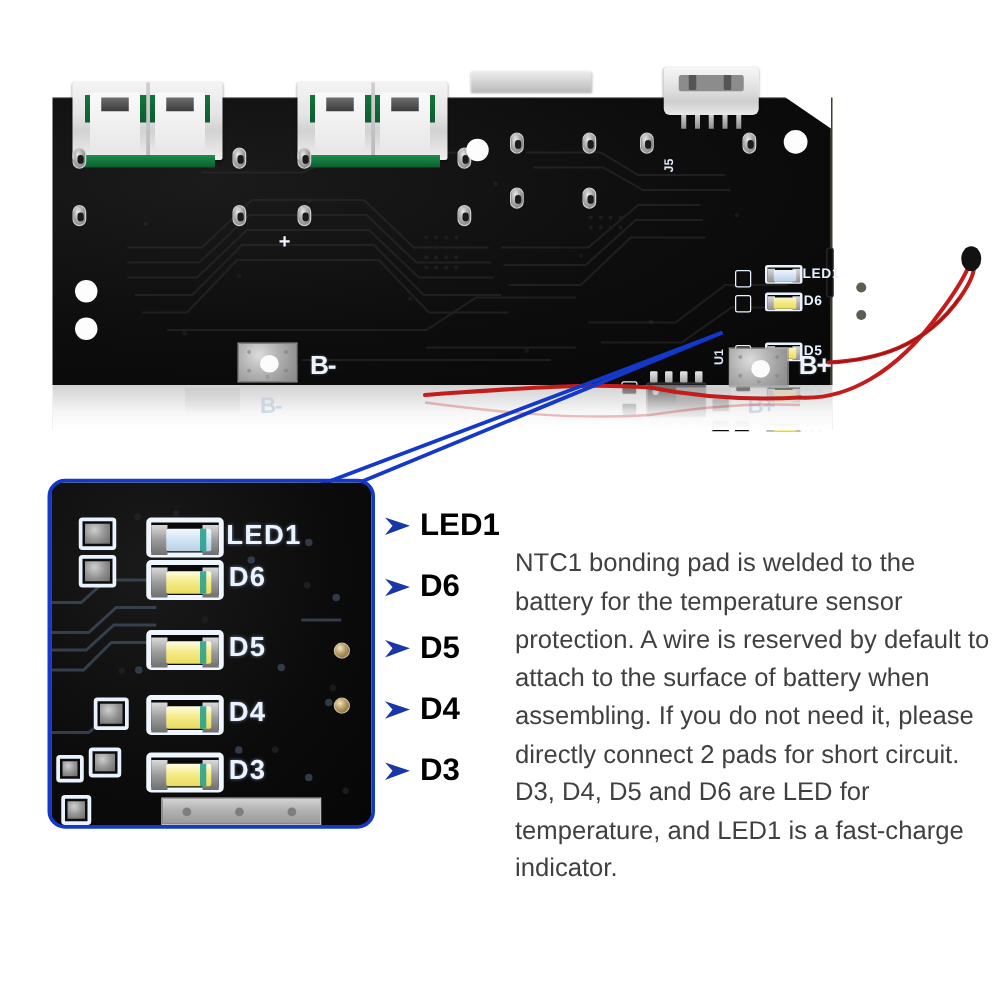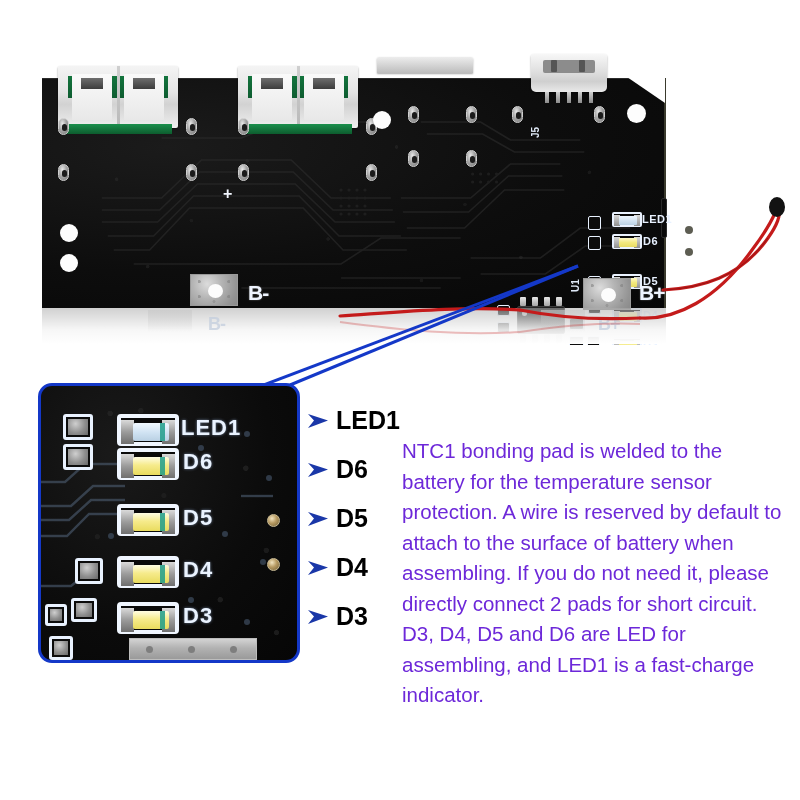--- a/index.html
+++ b/index.html
@@ -286,23 +286,23 @@
   #bullets { position:absolute; left:306px; top:396px; width:100px; }
   .bullet-row { position:relative; height:49px; display:flex; align-items:center; }
   .arrow-icon { width:26px; height:22px; flex:0 0 26px; margin-right:4px; }
   .bullet-label {
     font-family:"Liberation Sans", sans-serif;
     font-weight:bold; font-size:25px; color:#000; line-height:1;
   }
 
   
   #description {
-    position:absolute; left:402px; top:436px; width:380px;
+    position:absolute; left:412px; top:436px; width:380px;
     font-family:"Liberation Sans", sans-serif;
-    font-size:20.5px; line-height:30.5px; color:#6d28d9;
+    font-size:20.5px; line-height:30.5px; color:#404040;
   }
   #description p { margin:0; }
 </style>
 </head>
 <body>
 
 <div id="page">
 
   <div id="photo">
 
@@ -659,16 +659,16 @@
     <div class="bullet-row">
       <svg class="arrow-icon" viewBox="0 0 26 22" aria-hidden="true">
         <path d="M2 4 L22 10.5 L2 18 L8 10.5 Z" fill="#1a37a8"></path>
       </svg>
       <span class="bullet-label">D3</span>
     </div>
   </div>
 
   <div id="description">
     <p>NTC1 bonding pad is welded to the battery for the temperature sensor protection. A wire is reserved by default to attach to the surface of battery when assembling. If you do not need it, please directly connect 2 pads for short circuit.</p>
-    <p>D3, D4, D5 and D6 are LED for assembling, and LED1 is a fast-charge indicator.</p>
+    <p>D3, D4, D5 and D6 are LED for temperature, and LED1 is a fast-charge indicator.</p>
   </div>
 
 </div>
 
 </body></html>

